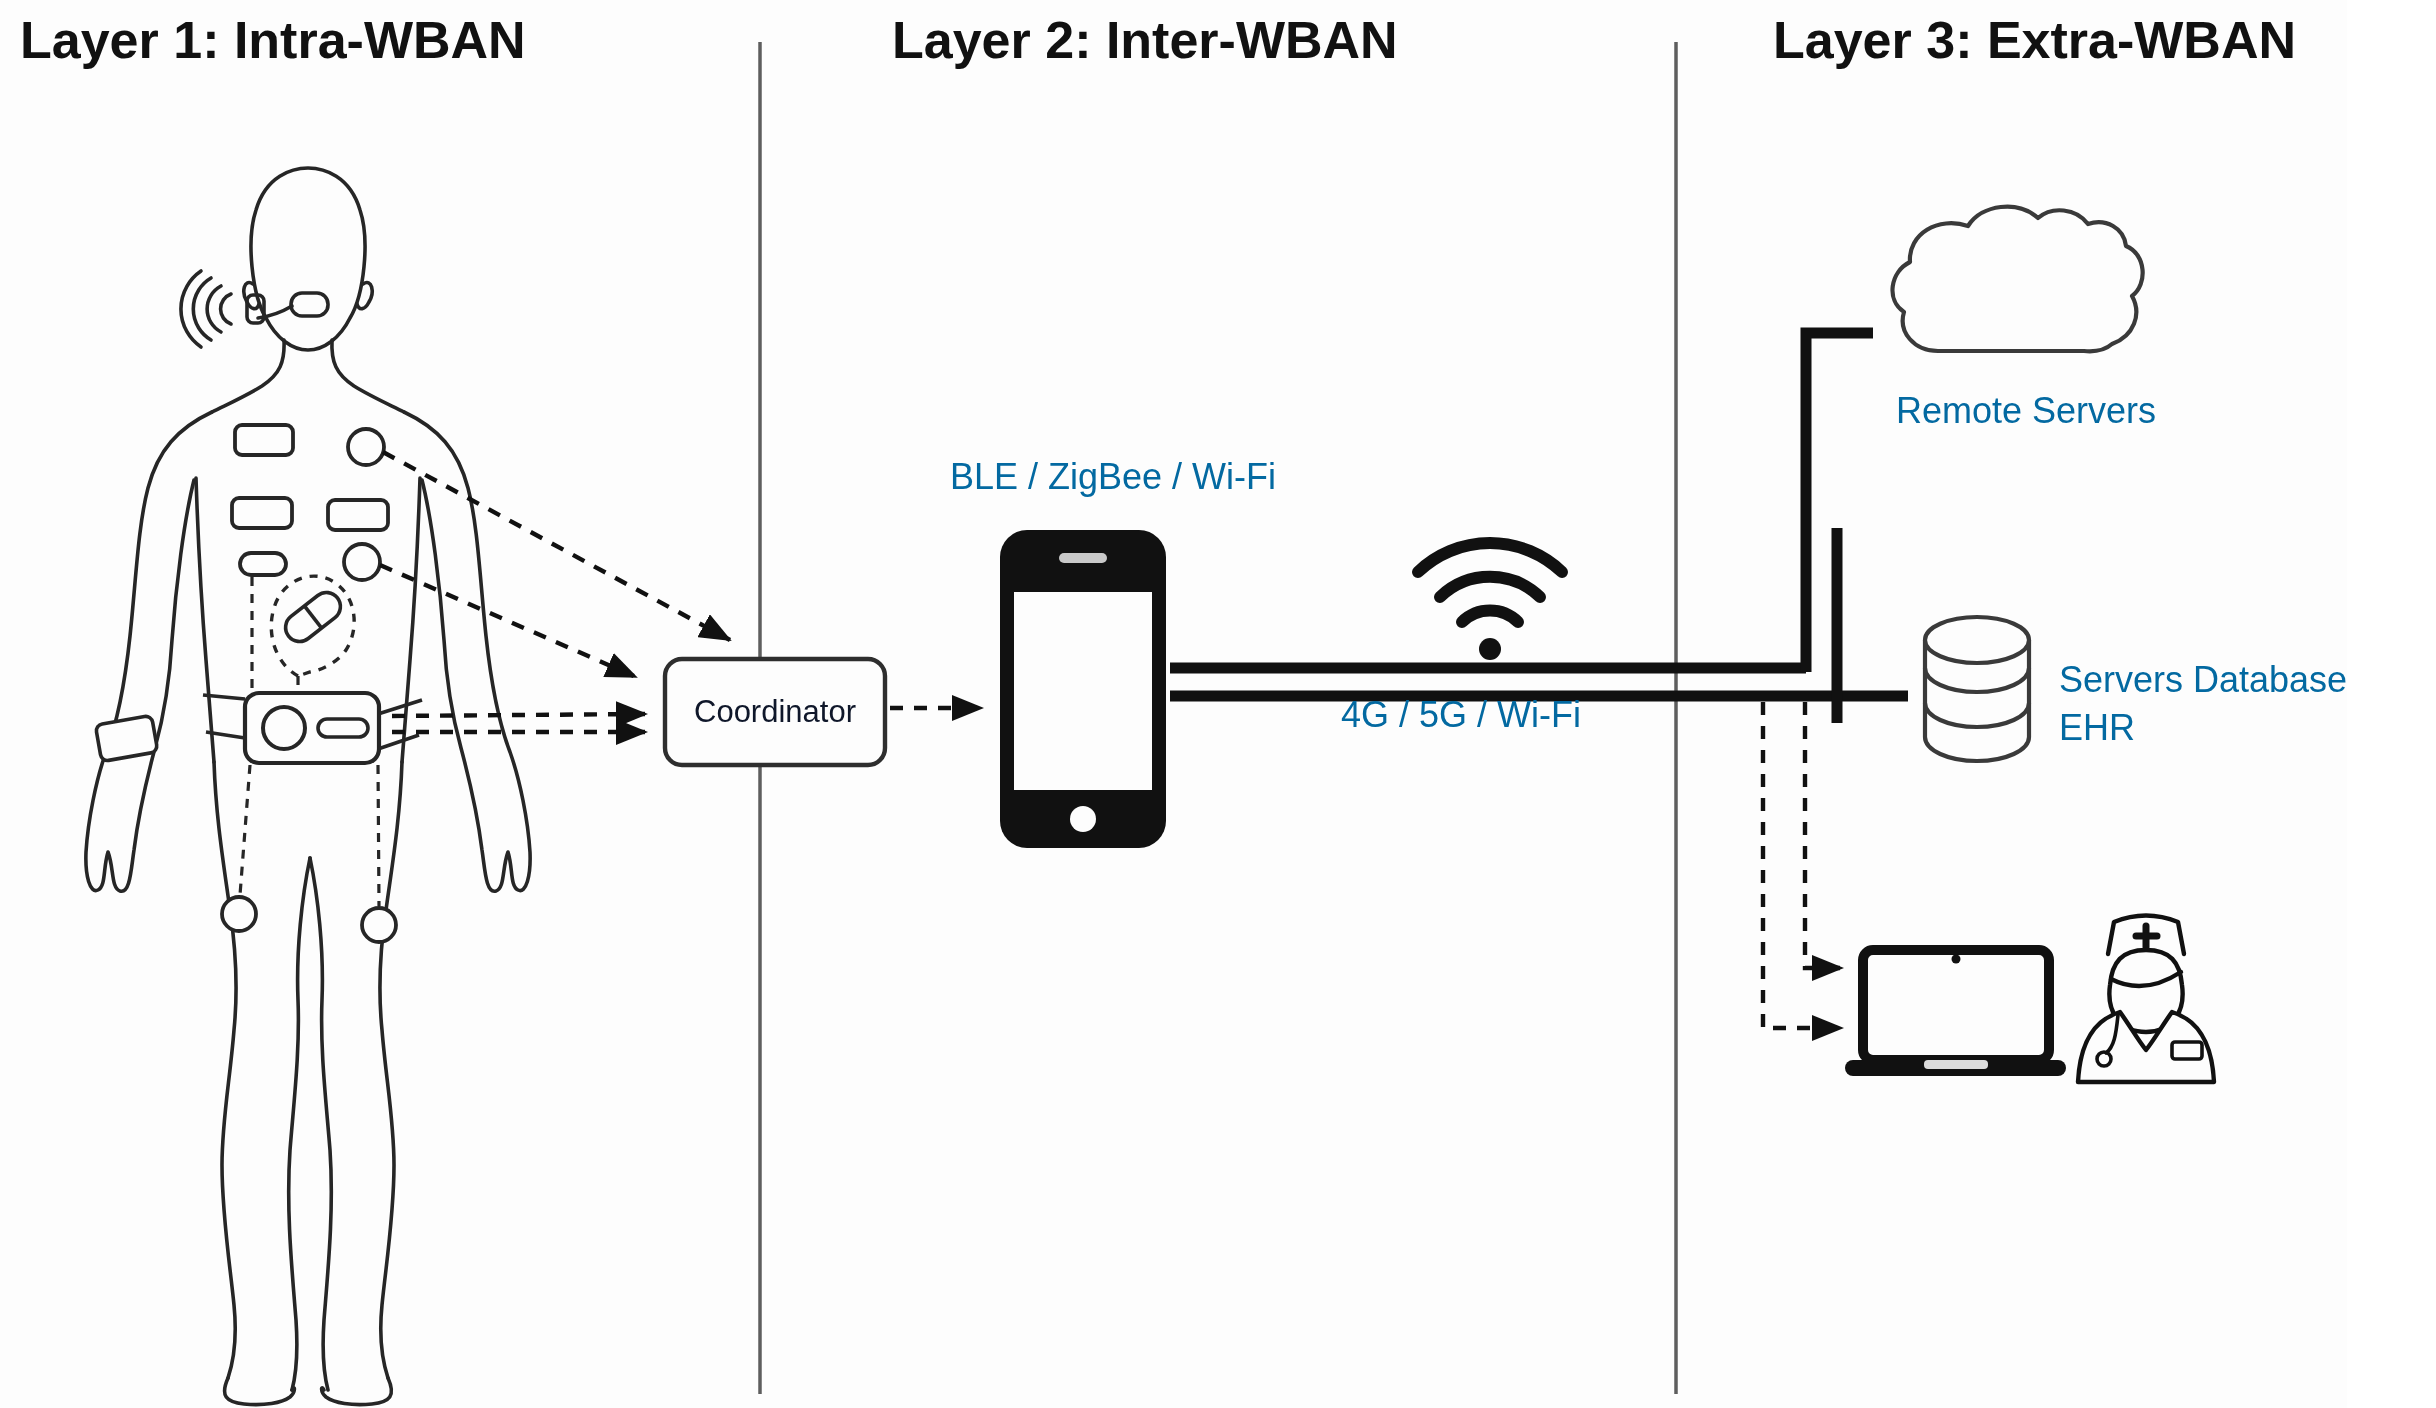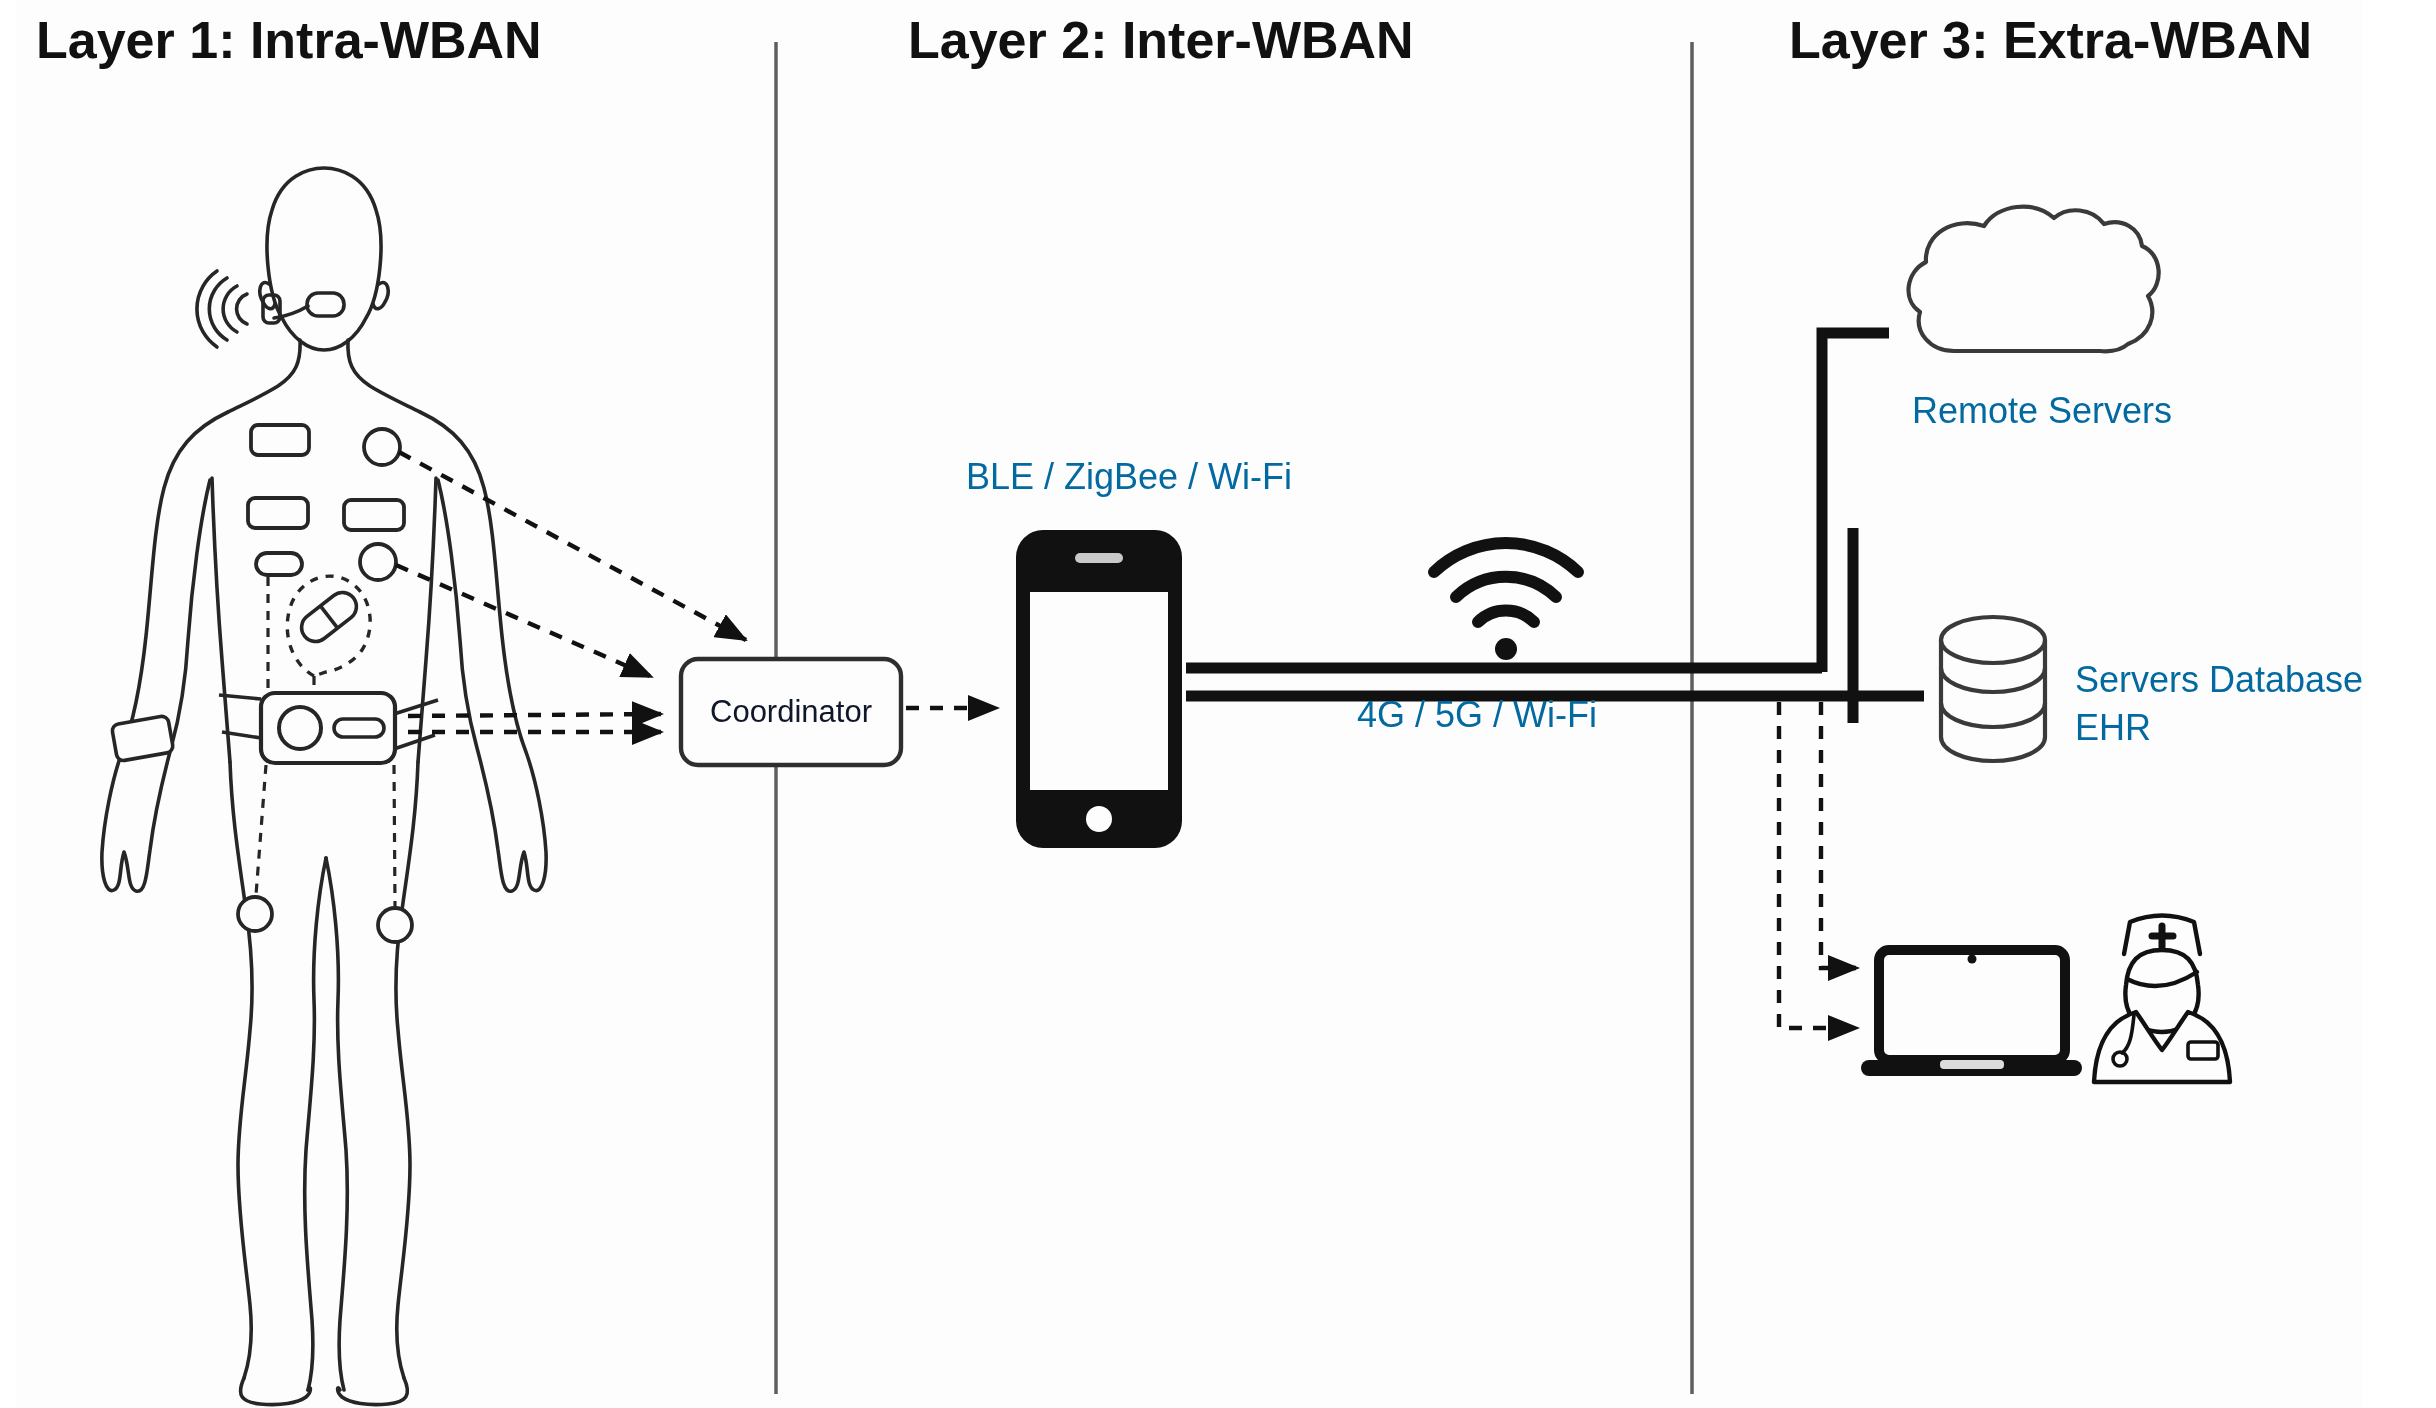--- a/index.html
+++ b/index.html
@@ -2,21 +2,20 @@
 <html><head>
 <meta charset="utf-8">
 <style>
   html,body{margin:0;padding:0;background:#ffffff;}
   .canvas{
     position:relative;
     width:2347px;height:1408px;
     background:#fdfdfd;
     font-family:"Liberation Sans", sans-serif;
     overflow:hidden;
-    margin-left:16px;
   }
   .diagram-svg{position:absolute;left:0;top:0;width:2436px;height:1408px;}
   .label{position:absolute;color:#1c1c1c;white-space:pre;}
   .layer-title{font-size:52px;font-weight:700;letter-spacing:0px;color:#111;}
   .node-label{font-size:36px;font-weight:400;color:#0369a1;}
   .wrap-label{white-space:normal;line-height:1.32;}
   .coordinator-text{
     position:absolute;display:flex;align-items:center;justify-content:center;
     font-size:31px;color:#0f172a;
   }

